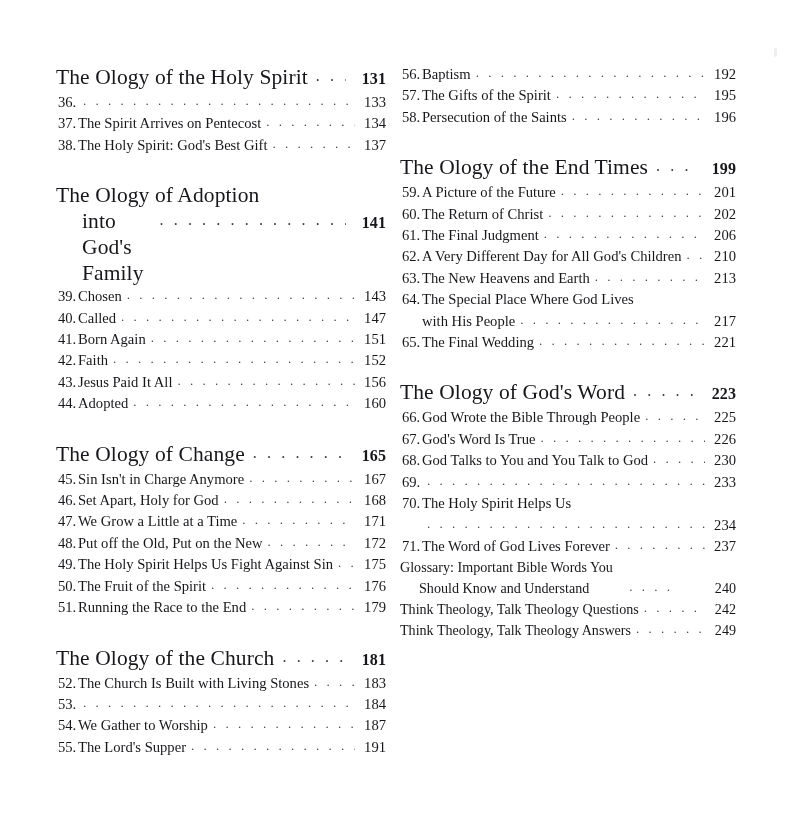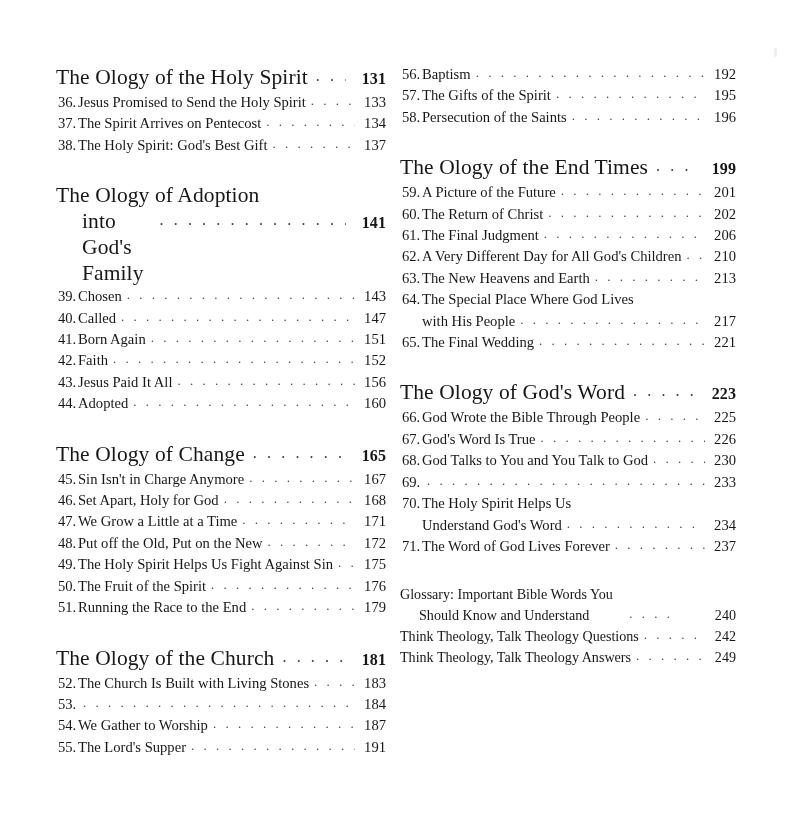--- a/index.html
+++ b/index.html
@@ -131,21 +131,21 @@
     display: flex;
     align-items: baseline;
   }
   .entry.wrap .l2 {
     display: flex;
     align-items: baseline;
     padding-left: 22px;
   }
 
   
-  .backmatter { margin-top: 27px; }
+  .backmatter { }
   .backmatter .entry {
     font-size: 14.1px;
     line-height: 21px;
   }
   .backmatter .entry.wrap .l2 { padding-left: 19px; gap: 35px; }
 </style>
 </head>
 <body>
 
 <div class="page">
@@ -155,21 +155,20 @@
   <div class="col col-left">
 
     <div class="section-head">
       <span class="htitle">The Ology of the Holy Spirit</span>
       <span class="lead">. . . . . . . . . . . . . . . . . . . . . . . . . . . . . .</span>
       <span class="pnum">131</span>
     </div>
 
     <div class="entry">
       <span class="num">36.</span>
-      <span class="title">Jesus Promised to Send the Holy Spirit</span>
       <span class="lead">. . . . . . . . . . . . . . . . . . . . . . . . . . . . . .</span>
       <span class="pnum">133</span>
     </div>
     <div class="entry">
       <span class="num">37.</span>
       <span class="title">The Spirit Arrives on Pentecost</span>
       <span class="lead">. . . . . . . . . . . . . . . . . . . . . . . . . . . . . .</span>
       <span class="pnum">134</span>
     </div>
     <div class="entry">
@@ -412,21 +411,20 @@
       <span class="lead">. . . . . . . . . . . . . . . . . . . . . . . . . . . . . .</span>
       <span class="pnum">233</span>
     </div>
 
     <div class="entry wrap">
       <span class="l1">
         <span class="num">70.</span>
         <span class="title">The Holy Spirit Helps Us</span>
       </span>
       <span class="l2">
-        <span class="title">Understand God's Word</span>
         <span class="lead">. . . . . . . . . . . . . . . . . . . . . . . . . . . . . .</span>
         <span class="pnum">234</span>
       </span>
     </div>
 
     <div class="entry">
       <span class="num">71.</span>
       <span class="title">The Word of God Lives Forever</span>
       <span class="lead">. . . . . . . . . . . . . . . . . . . . . . . . . . . . . .</span>
       <span class="pnum">237</span>

